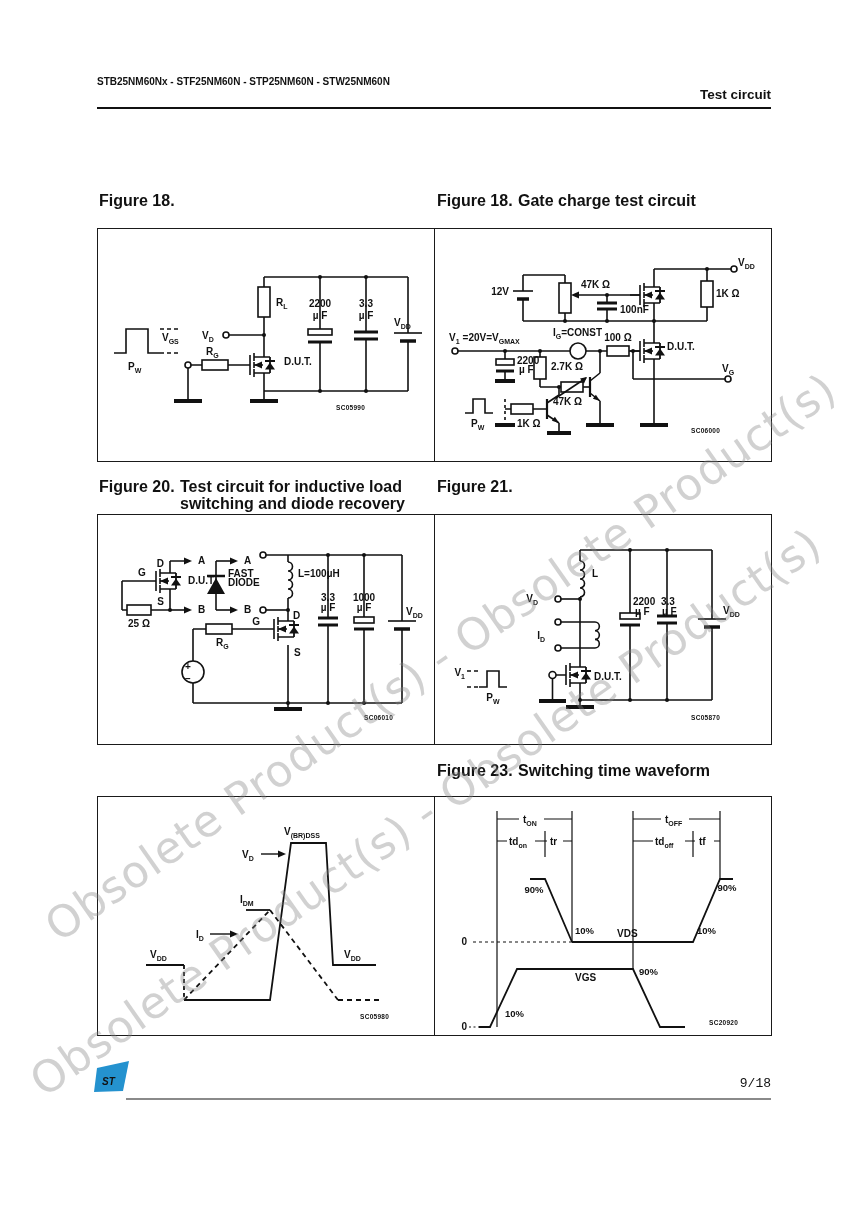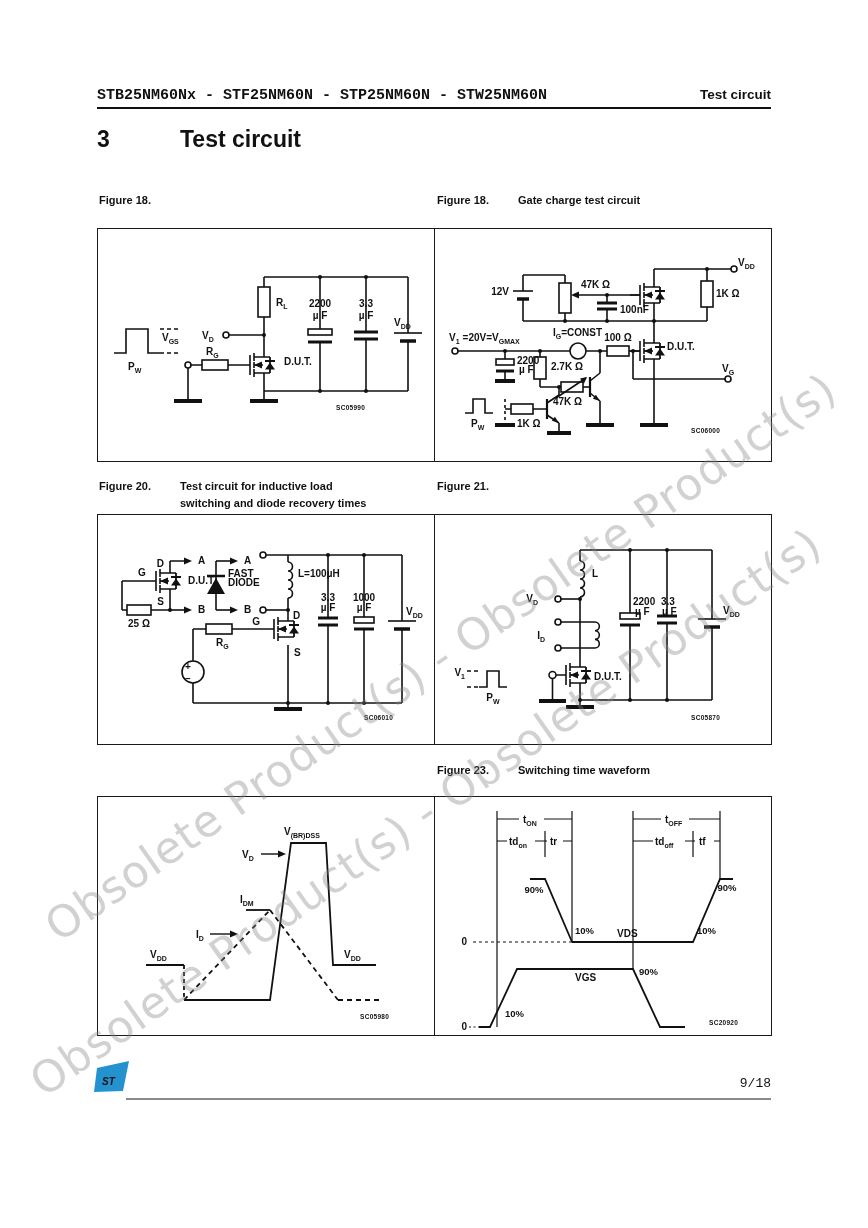--- a/index.html
+++ b/index.html
@@ -1,23 +1,23 @@
 <!DOCTYPE html>
 <html><head>
 <meta charset="utf-8">
 <style>
   html,body{margin:0;padding:0;background:#e8e8e8;}
   .page{position:relative;width:868px;height:1228px;background:#fff;margin:0 auto;
         font-family:"Liberation Sans",sans-serif;color:#111;overflow:hidden;}
-  .hdr-left{position:absolute;left:97px;top:87px;font-size:15px;font-weight:bold;font-family:Liberation Mono, monospace;}
+  .hdr-left{position:absolute;left:97px;top:76px;font-size:10px;font-weight:bold;}
   .hdr-right{position:absolute;right:97px;top:87px;font-size:13.5px;font-weight:bold;}
   .hdr-rule{position:absolute;left:97px;top:107px;width:674px;height:2px;background:#111;}
   .sec{position:absolute;left:97px;top:126px;font-size:23px;font-weight:bold;}
   .sec-num{display:inline-block;width:83px;}
-  .cap{position:absolute;font-size:11px;font-weight:bold;line-height:17px;display:flex;}
+  .cap{position:absolute;font-size:16px;font-weight:bold;line-height:17px;display:flex;}
   .cap-label{display:inline-block;width:81px;flex:none;}
   .figrow{position:absolute;left:97px;display:flex;border:1.2px solid #1a1a1a;background:#fff;}
   .figcell{background:#fff;}
   .figcell + .figcell{border-left:1.2px solid #1a1a1a;}
   svg{display:block;}
   svg text{font-family:"Liberation Sans",sans-serif;font-weight:bold;fill:#111;stroke:none;font-size:10px;}
   svg text.sm{font-size:9.5px;}
   svg tspan.sub{font-size:7px;}
   svg text.code{font-size:6.5px;letter-spacing:.3px;}
   .wm{position:absolute;white-space:nowrap;font-size:44px;letter-spacing:1px;
@@ -29,23 +29,20 @@
 </style>
 </head>
 <body>
 
 <div class="page">
 
   <div class="hdr-left">STB25NM60Nx - STF25NM60N - STP25NM60N - STW25NM60N</div>
   <div class="hdr-right">Test circuit</div>
   <div class="hdr-rule"></div>
 
-  <div class="sec">
-    <span class="sec-num">3</span><span>Test circuit</span>
-  </div>
 
   <div class="wm" style="left:50px;top:905px;">Obsolete Product(s) - Obsolete Product(s)</div>
   <div class="wm" style="left:35px;top:1060px;">Obsolete Product(s) - Obsolete Product(s)</div>
 
   <div class="cap" style="left:99px;top:192px;width:330px;">
     <span class="cap-label">Figure 18.</span>
   </div>
   <div class="cap" style="left:437px;top:192px;width:330px;">
     <span class="cap-label">Figure 18.</span>
     <span class="cap-text">Gate charge test circuit</span>

